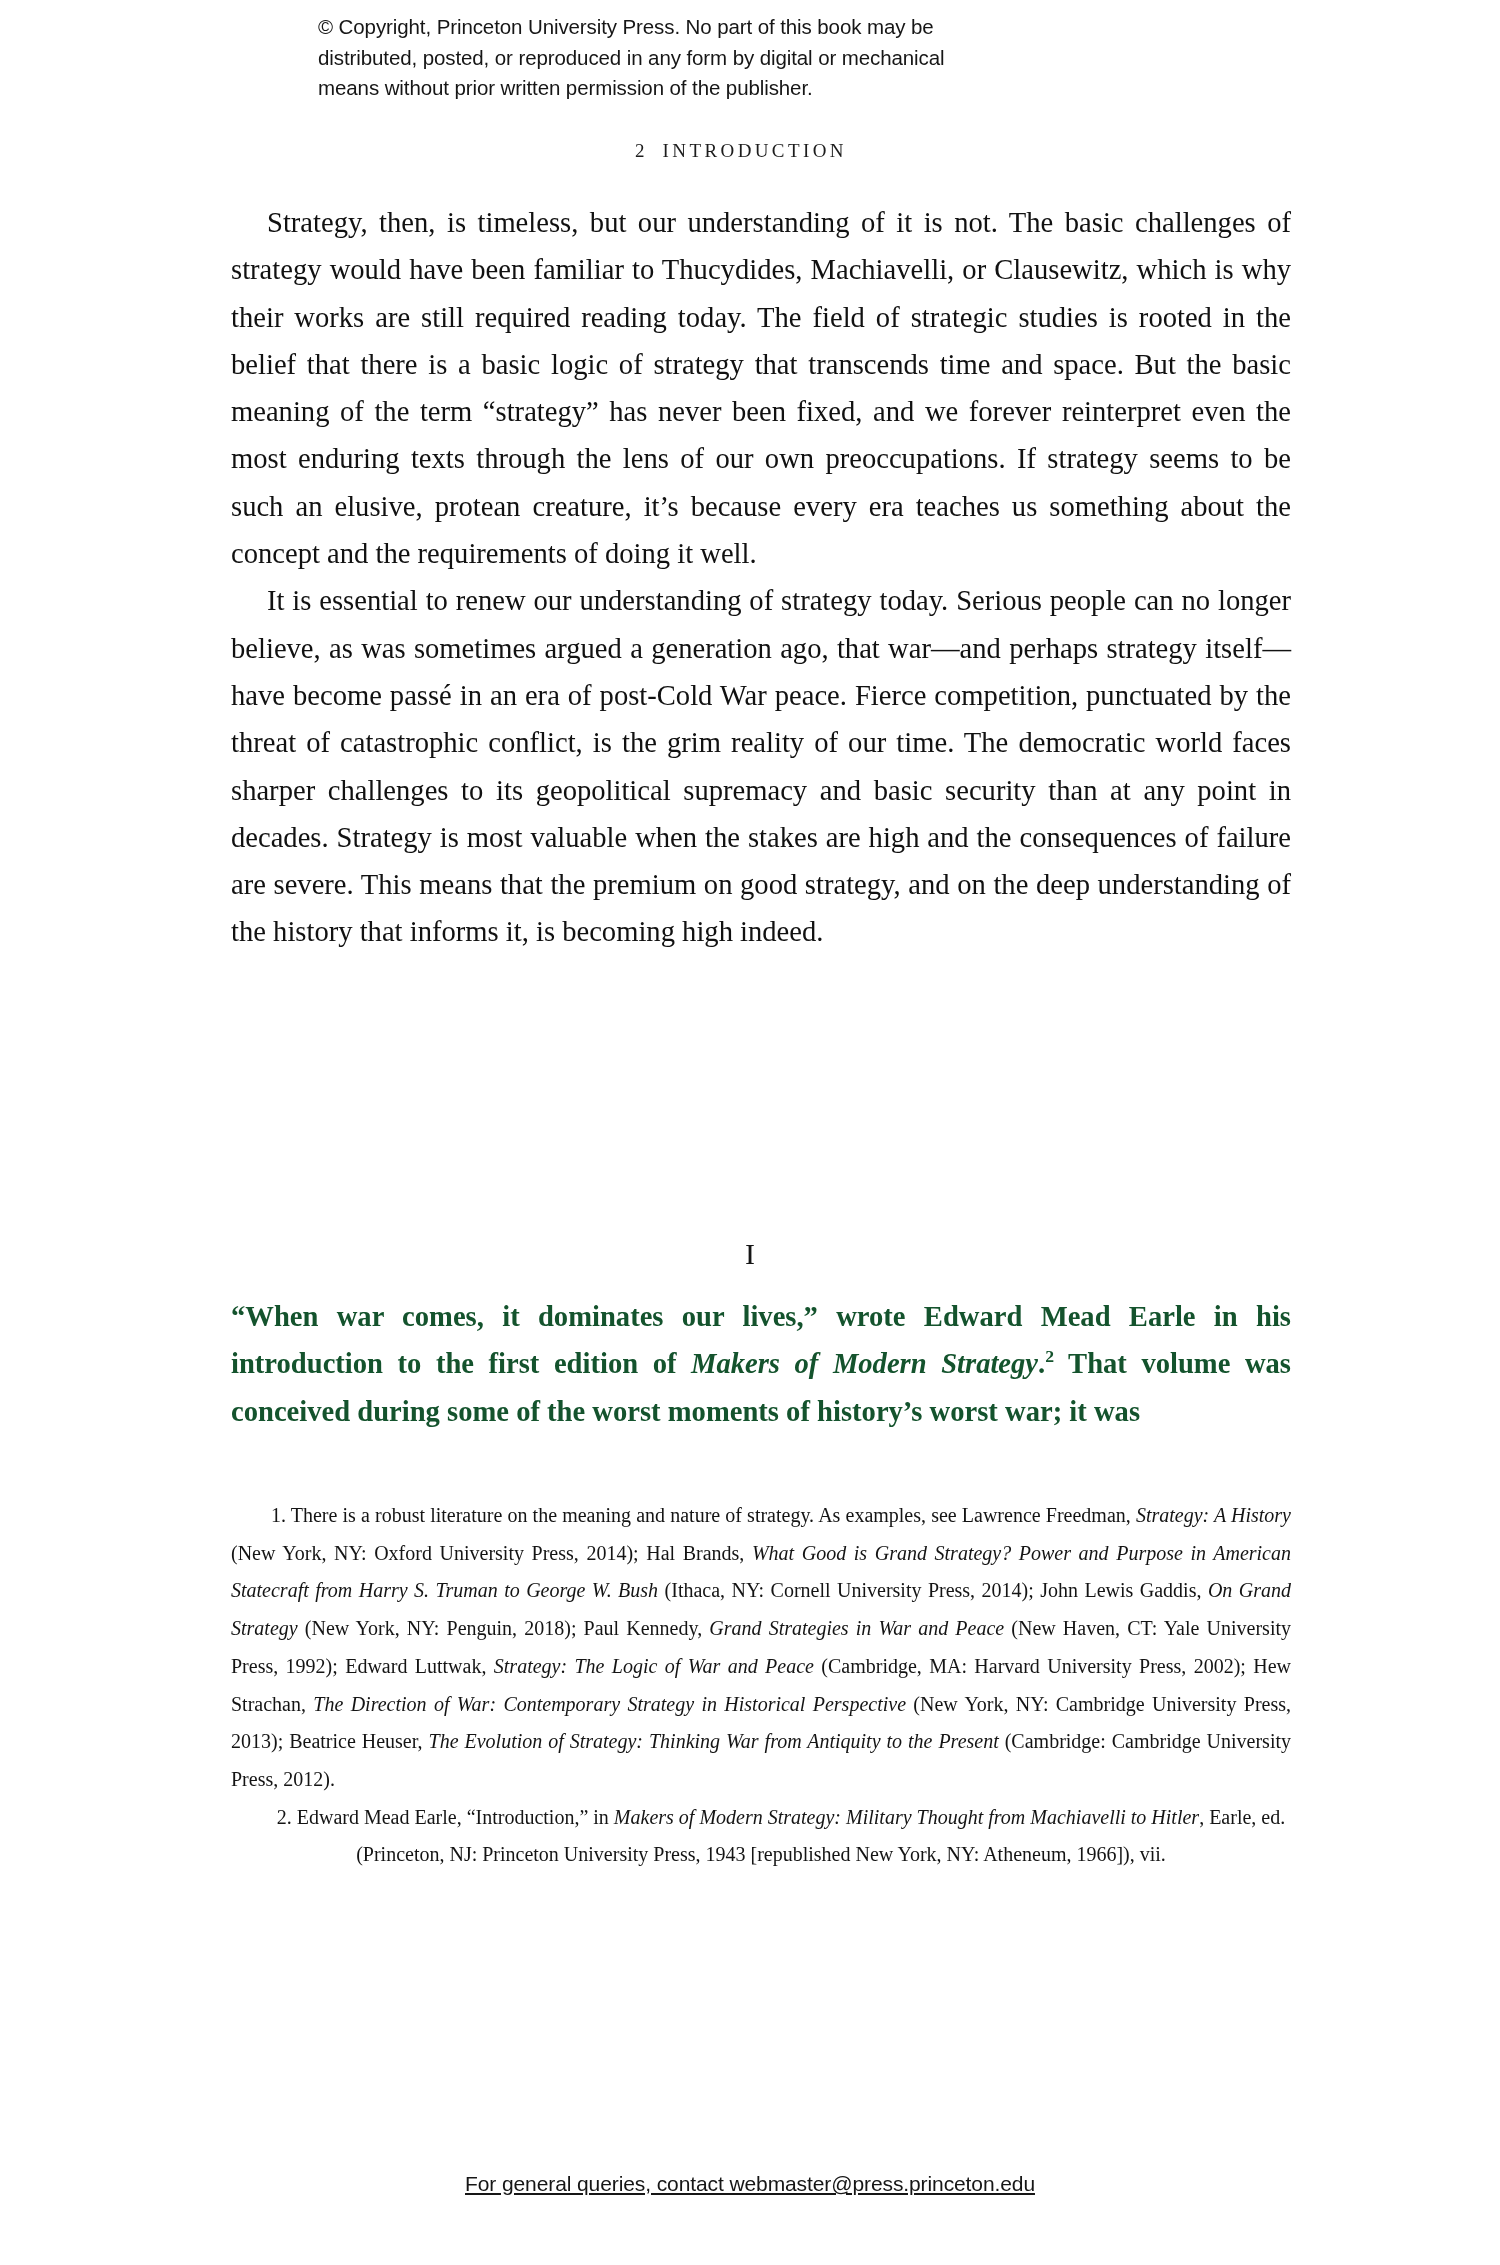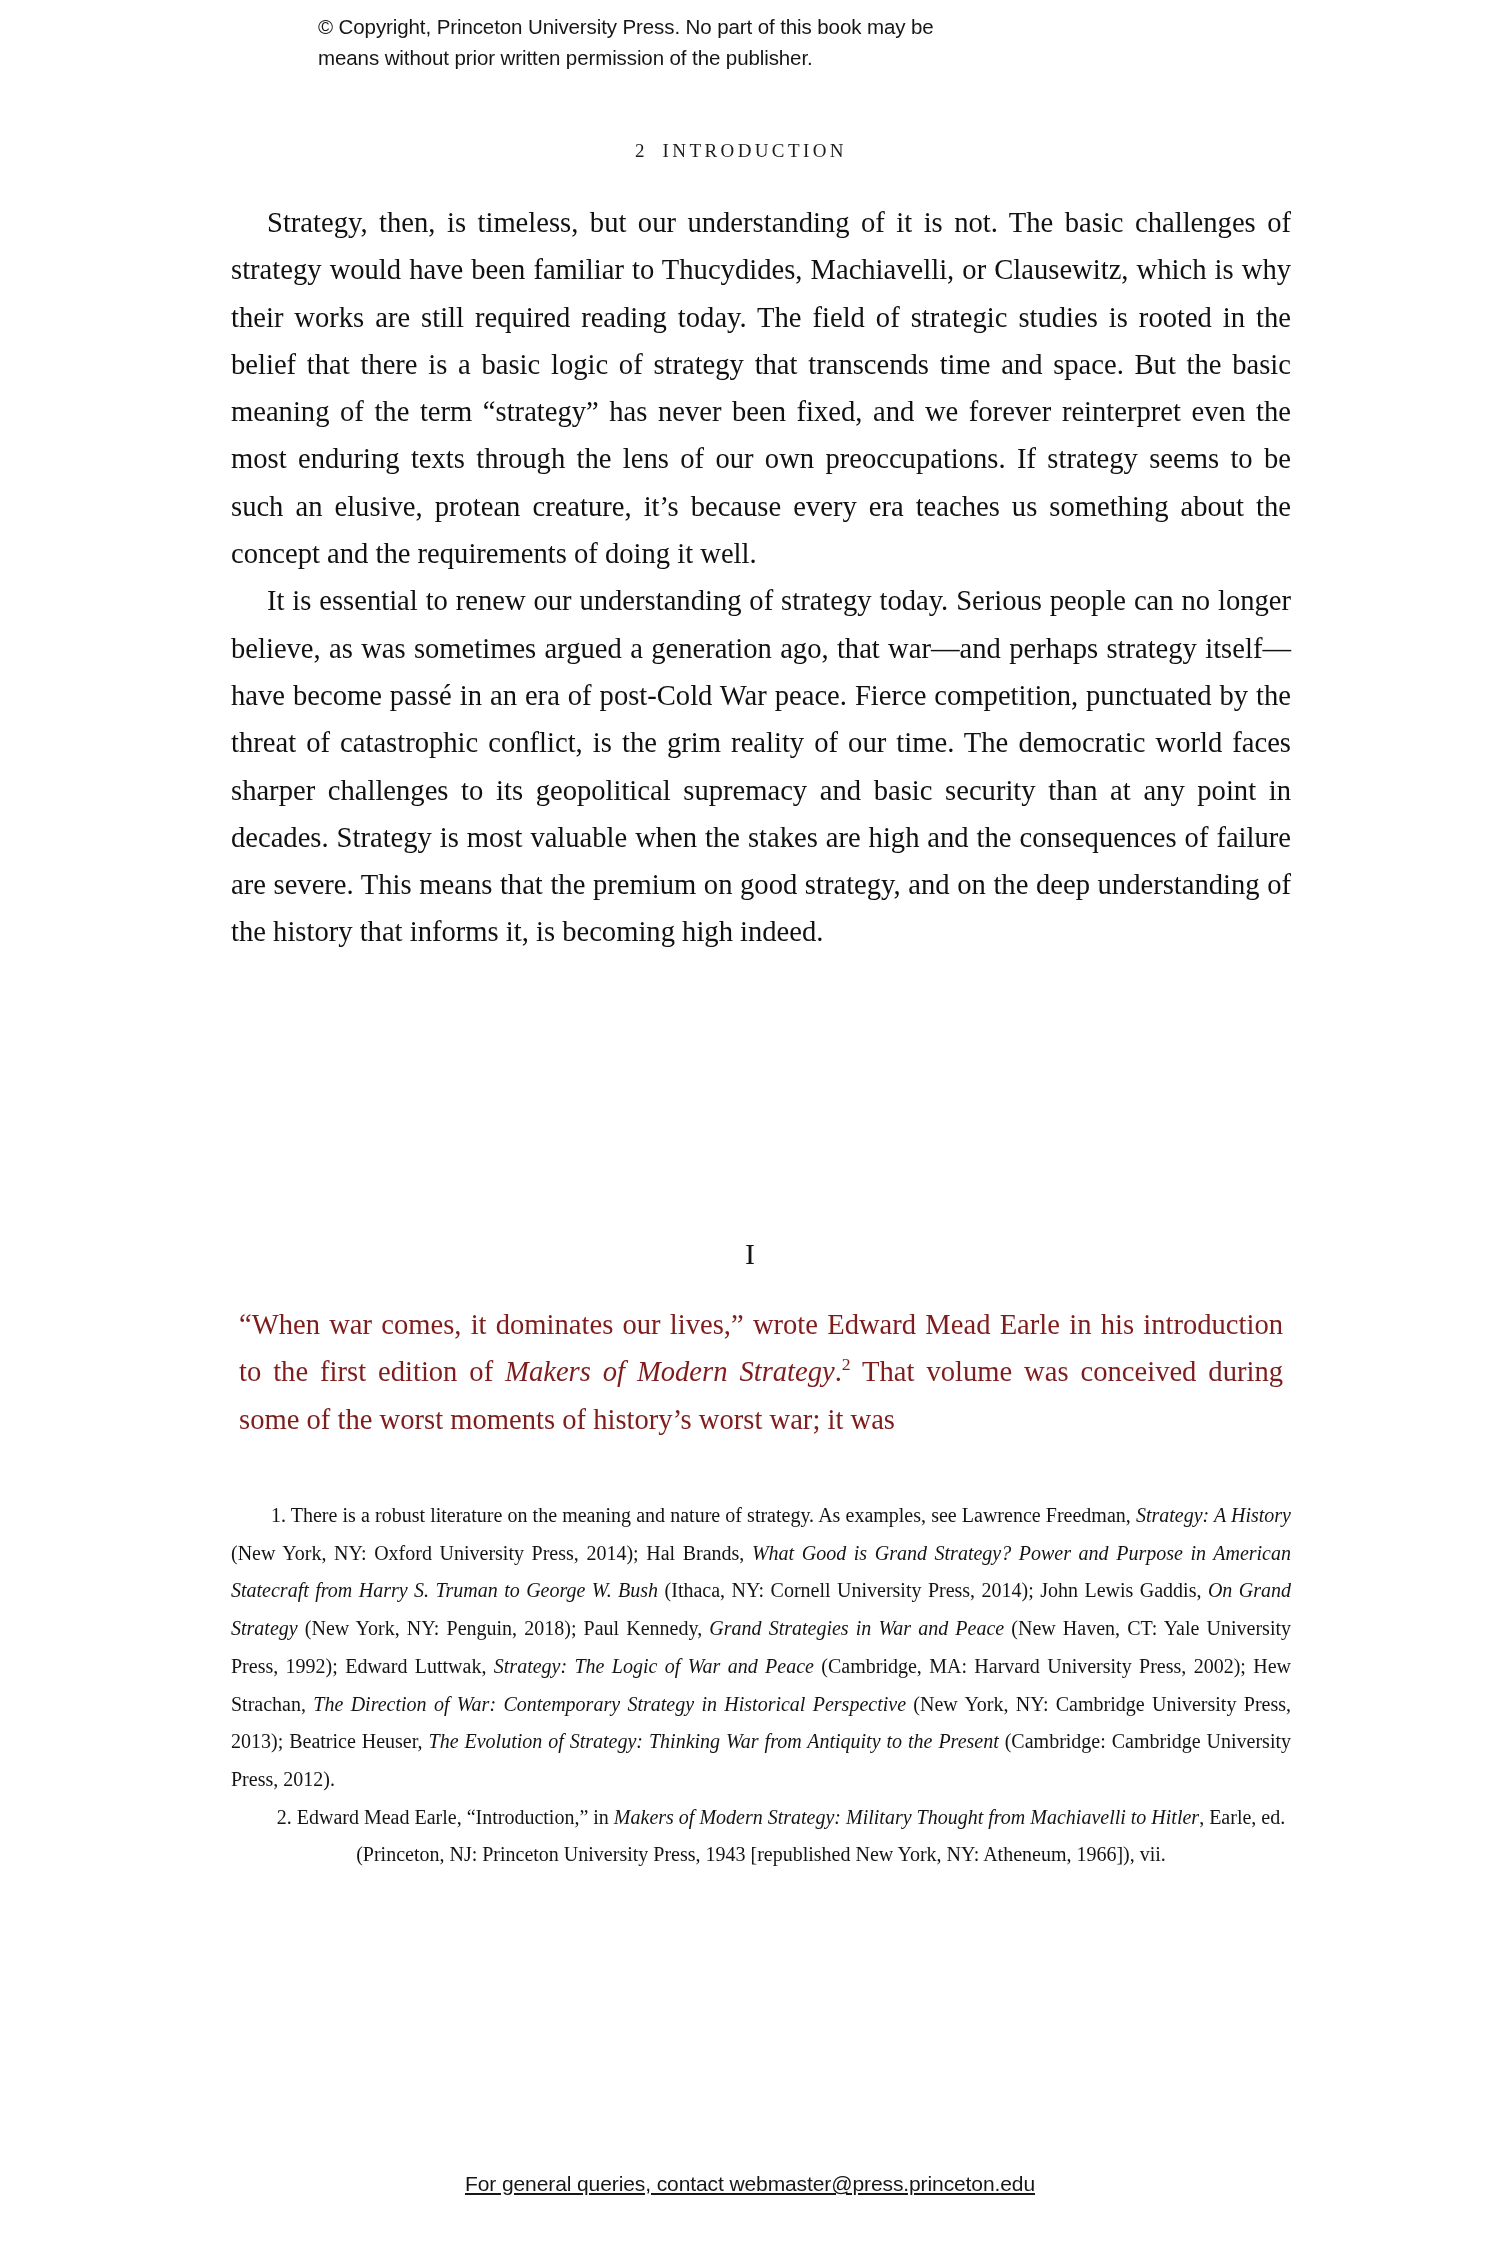--- a/index.html
+++ b/index.html
@@ -90,25 +90,26 @@
   }
 
   
   .body-block-2 {
     position: absolute;
     left: 231px;
     top: 1293px;
     width: 1060px;
   }
   .body-block-2 p {
-    margin: 8px;
+    margin: 0;
     font-size: 28.6px;
     line-height: 47.3px;
     text-align: justify;
-    color: #7f1d1d;
+    color: #14532d;
+    font-weight: bold;
   }
 
   
   .footnotes {
     position: absolute;
     left: 231px;
     top: 1497px;
     width: 1060px;
   }
   .footnotes p {
@@ -135,20 +136,21 @@
     text-decoration: underline;
   }
 </style>
 </head>
 <body>
 
 <div class="page">
 
   <div class="copyright">
     <div>© Copyright, Princeton University Press. No part of this book may be</div>
+    <div>distributed, posted, or reproduced in any form by digital or mechanical</div>
     <div>means without prior written permission of the publisher.</div>
   </div>
 
   <div class="running-head">
     <span class="folio">2</span><span>INTRODUCTION</span>
   </div>
 
   <div class="body-block">
     <p class="indent">Strategy, then, is timeless, but our understanding of it is not. The basic challenges of strategy would have been familiar to Thucydides, Machiavelli, or Clausewitz, which is why their works are still required reading today. The field of strategic studies is rooted in the belief that there is a basic logic of strategy that transcends time and space. But the basic meaning of the term “strategy” has never been fixed, and we forever reinterpret even the most enduring texts through the lens of our own preoccupations. If strategy seems to be such an elusive, protean creature, it’s because every era teaches us something about the concept and the requirements of doing it well.</p>
     <p class="indent">It is essential to renew our understanding of strategy today. Serious people can no longer believe, as was sometimes argued a generation ago, that war—and perhaps strategy itself—have become passé in an era of post-Cold War peace. Fierce competition, punctuated by the threat of catastrophic conflict, is the grim reality of our time. The democratic world faces sharper challenges to its geopolitical supremacy and basic security than at any point in decades. Strategy is most valuable when the stakes are high and the consequences of failure are severe. This means that the premium on good strategy, and on the deep understanding of the history that informs it, is becoming high indeed.</p>

